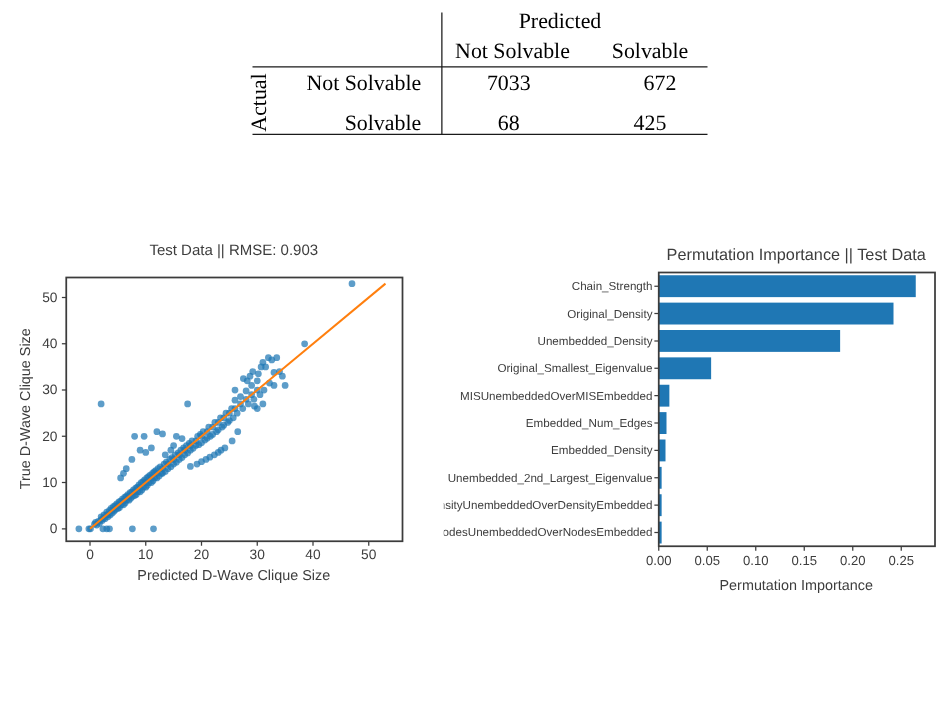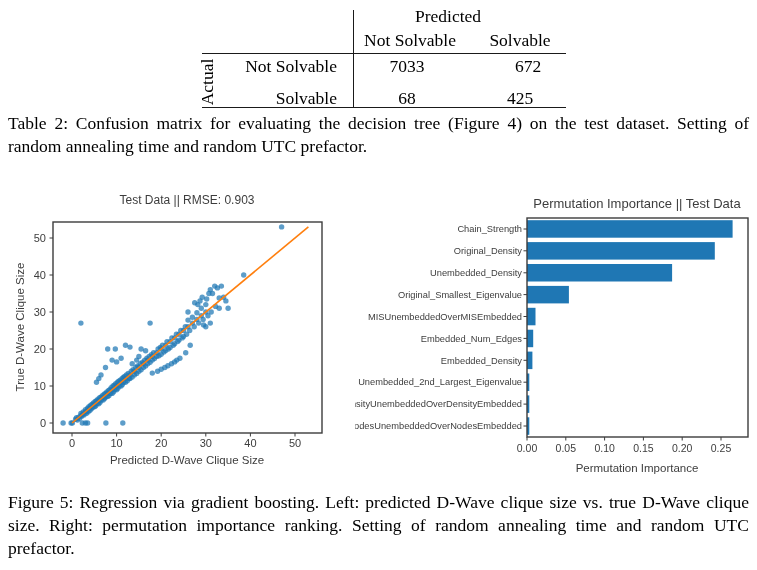--- a/index.html
+++ b/index.html
@@ -37,21 +37,20 @@
 
     <div class="tbl-rowlabel" style="left:202px;top:56px;width:135px;">Not Solvable</div>
     <div class="tbl-text tbl-center" style="left:407px;top:56px;">7033</div>
     <div class="tbl-text tbl-center" style="left:528px;top:56px;">672</div>
 
     <div class="tbl-rowlabel" style="left:202px;top:88px;width:135px;">Solvable</div>
     <div class="tbl-text tbl-center" style="left:407px;top:88px;">68</div>
     <div class="tbl-text tbl-center" style="left:520px;top:88px;">425</div>
   </div>
 
-  <p class="caption" style="left:8px;top:112px;width:741px;margin:0;">Table 2: Confusion matrix for evaluating the decision tree (Figure 4) on the test dataset. Setting of random annealing time and random UTC prefactor.</p>
 
   <svg id="scatter-svg" width="355" height="292" viewBox="0 0 355 292" style="left:0;top:185px;">
       <line x1="72" y1="248" x2="72" y2="251.5" stroke="#3c3c3c" stroke-width="1"></line>
       <text x="72" y="262" fill="#3d3d3d" text-anchor="middle" font-size="11">0</text>
       <line x1="116.6" y1="248" x2="116.6" y2="251.5" stroke="#3c3c3c" stroke-width="1"></line>
       <text x="116.6" y="262" fill="#3d3d3d" text-anchor="middle" font-size="11">10</text>
       <line x1="161.2" y1="248" x2="161.2" y2="251.5" stroke="#3c3c3c" stroke-width="1"></line>
       <text x="161.2" y="262" fill="#3d3d3d" text-anchor="middle" font-size="11">20</text>
       <line x1="205.8" y1="248" x2="205.8" y2="251.5" stroke="#3c3c3c" stroke-width="1"></line>
       <text x="205.8" y="262" fill="#3d3d3d" text-anchor="middle" font-size="11">30</text>
@@ -333,15 +332,14 @@
       <line x1="168.5" y1="219.1" x2="172" y2="219.1" stroke="#3c3c3c" stroke-width="1"></line>
       <text x="167" y="222.3" fill="#3d3d3d" text-anchor="end" font-size="9.3">DensityUnembeddedOverDensityEmbedded</text>
       <rect x="172" y="232.3" width="2.3" height="17.5" fill="#1f77b4"></rect>
       <line x1="168.5" y1="241.0" x2="172" y2="241.0" stroke="#3c3c3c" stroke-width="1"></line>
       <text x="167" y="244.2" fill="#3d3d3d" text-anchor="end" font-size="9.3">NodesUnembeddedOverNodesEmbedded</text>
       <rect x="172" y="33" width="221" height="219" fill="none" stroke="#3c3c3c" stroke-width="1.4"></rect>
       <text x="282" y="23" fill="#3d3d3d" text-anchor="middle" font-size="13">Permutation Importance || Test Data</text>
       <text x="282" y="287" fill="#3d3d3d" text-anchor="middle" font-size="11.5">Permutation Importance</text>
     </svg>
 
-  <p class="caption" style="left:8px;top:491px;width:741px;margin:0;">Figure 5: Regression via gradient boosting. Left: predicted D-Wave clique size vs. true D-Wave clique size. Right: permutation importance ranking. Setting of random annealing time and random UTC prefactor.</p>
 
 </div>
 
 </body></html>

